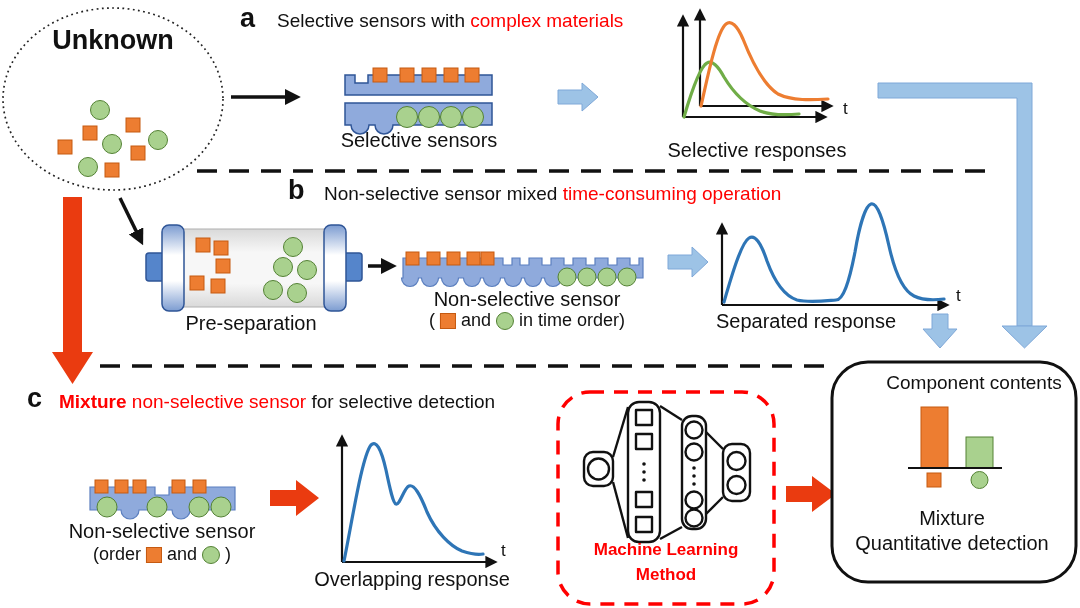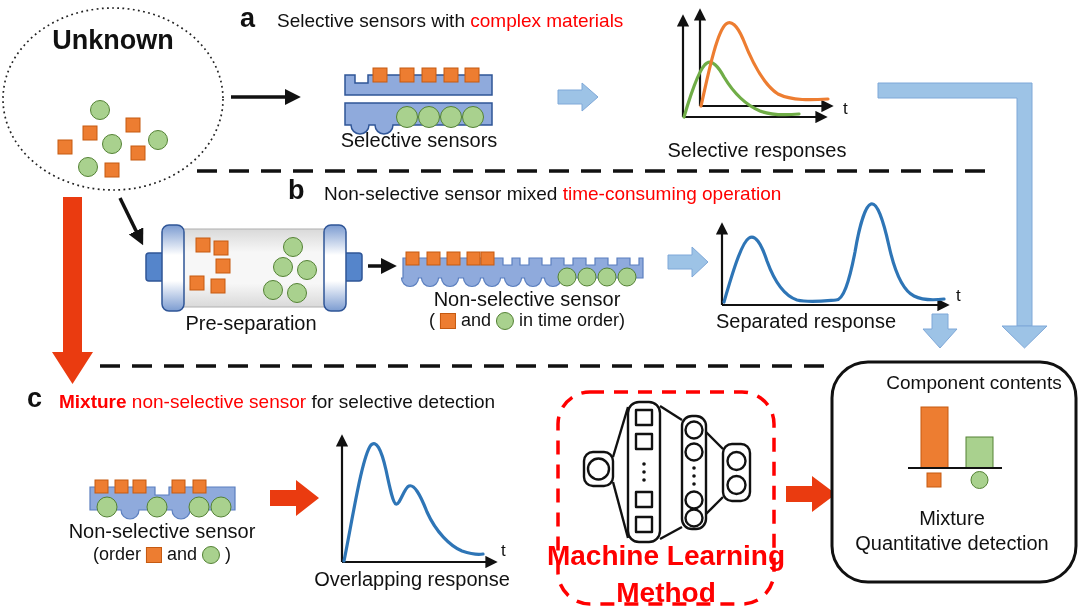--- a/index.html
+++ b/index.html
@@ -10,21 +10,21 @@
   .center{transform:translateX(-50%);}
   .bold{font-weight:bold;}
   .letter{font-size:27px;font-weight:bold;}
   .ptitle{font-size:19px;}
   .red{color:#FF0000;}
   .glabel{font-size:20px;font-weight:normal;text-align:right;}
   .src{font-size:27px;font-weight:bold;}
   .note{display:flex;align-items:center;gap:5px;font-size:18px;}
   .sq-chip{width:14px;height:14px;background:#ED7D31;border:1px solid #C55A11;display:inline-block;}
   .ci-chip{width:16px;height:16px;background:#A9D18E;border:1px solid #548235;border-radius:50%;display:inline-block;}
-  .ml-lbl{font-size:28px;font-weight:bold;color:#FF0000;}
+  .ml-lbl{font-size:17px;font-weight:bold;color:#FF0000;}
   .box-title{font-size:19px;}
   svg text{font-family:"Liberation Sans",sans-serif;}
 </style>
 </head>
 <body>
 
 <div class="canvas">
 
 <svg class="layer" width="1080" height="608" viewBox="0 0 1080 608">
   <defs>
@@ -237,19 +237,19 @@
 <div class="lbl note center" style="left:162px;top:545px;">
   <span>(order</span>
   <span class="sq-chip"></span>
   <span>and</span>
   <span class="ci-chip"></span>
   <span>)</span>
 </div>
 <div class="lbl glabel center" style="left:412px;top:568px;">Overlapping response</div>
 
 <div class="lbl ml-lbl center" style="left:666px;top:541px;">Machine Learning</div>
-<div class="lbl ml-lbl center" style="left:666px;top:566px;margin-top:12px;">Method</div>
+<div class="lbl ml-lbl center" style="left:666px;top:566px;">Method</div>
 
 <div class="lbl box-title center" style="left:974px;top:373px;">Component contents</div>
 <div class="lbl glabel center" style="left:952px;top:507px;">Mixture</div>
 <div class="lbl glabel center" style="left:952px;top:532px;">Quantitative detection</div>
 
 </div>
 
 </body></html>

